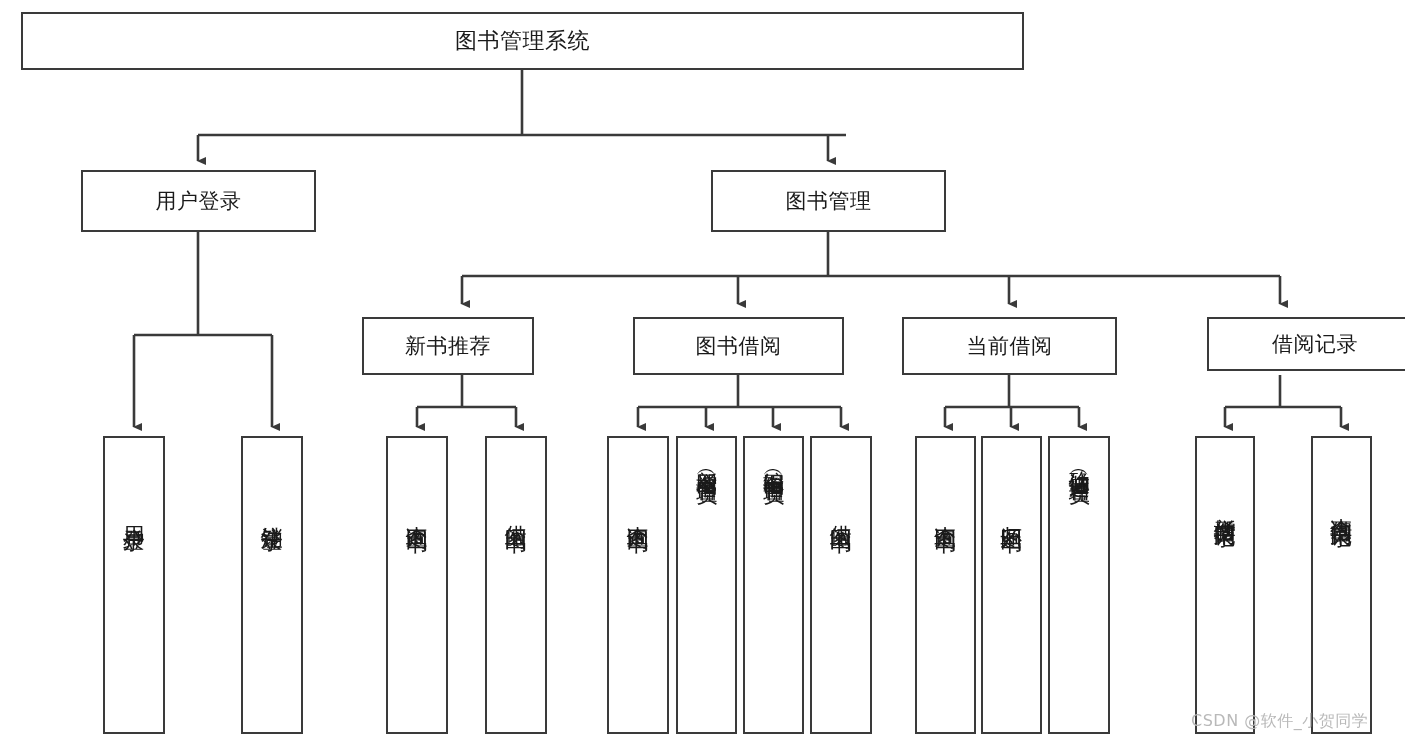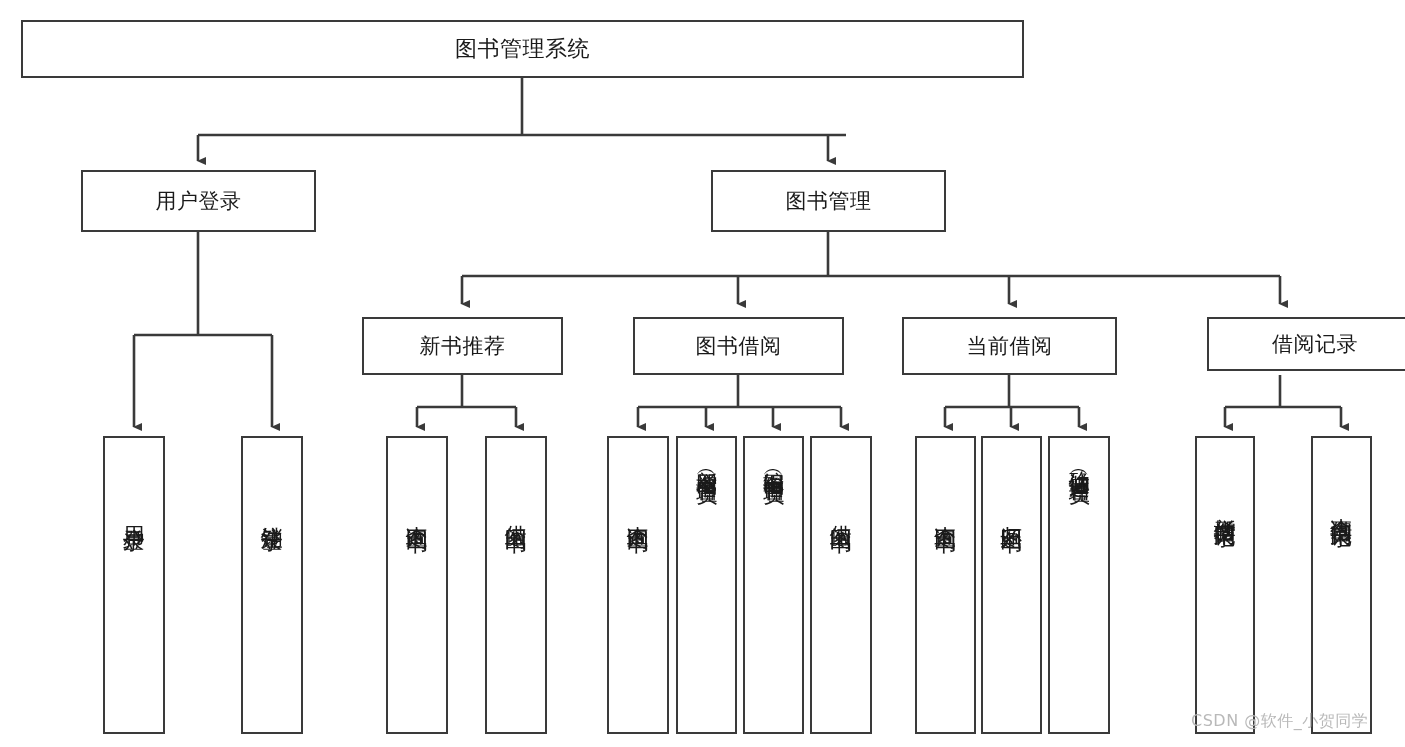--- a/index.html
+++ b/index.html
@@ -132,32 +132,32 @@
       <path d="M1011,407 L1011,427" marker-end="url(#arw)"></path>
       <path d="M1079,407 L1079,427" marker-end="url(#arw)"></path>
 
       <path d="M1280,375 L1280,407"></path>
       <path d="M1225,407 L1341,407"></path>
       <path d="M1225,407 L1225,427" marker-end="url(#arw)"></path>
       <path d="M1341,407 L1341,427" marker-end="url(#arw)"></path>
     </g>
   </svg>
 
-  <div class="node horiz root" style="left:21px; top:20px; width:1003px; height:58px;">
+  <div class="node horiz root" style="left:21px; top:12px; width:1003px; height:58px;">
     <span class="lbl">图书管理系统</span>
   </div>
 
   <div class="node horiz" style="left:81px; top:170px; width:235px; height:62px;">
     <span class="lbl">用户登录</span>
   </div>
   <div class="node horiz" style="left:711px; top:170px; width:235px; height:62px;justify-content:center;">
     <span class="lbl">图书管理</span>
   </div>
 
-  <div class="node horiz" style="left:362px; top:317px; width:201px; height:58px;">
+  <div class="node horiz" style="left:362px; top:317px; width:172px; height:58px;">
     <span class="lbl">新书推荐</span>
   </div>
   <div class="node horiz" style="left:902px; top:317px; width:215px; height:58px;">
     <span class="lbl">当前借阅</span>
   </div>
   <div class="node horiz" style="left:633px; top:317px; width:211px; height:58px;">
     <span class="lbl">图书借阅</span>
   </div>
   <div class="node horiz" style="left:1207px; top:317px; width:216px; height:54px;">
     <span class="lbl">借阅记录</span>

